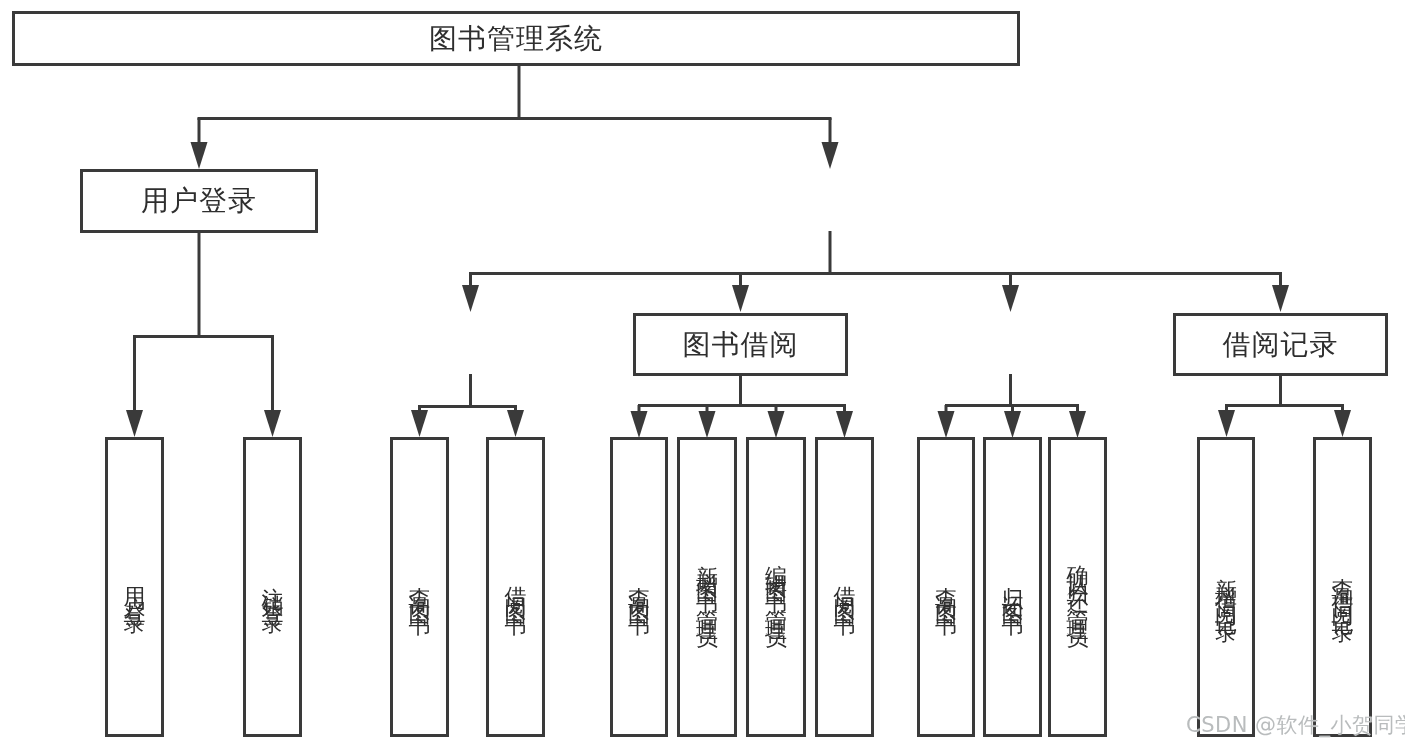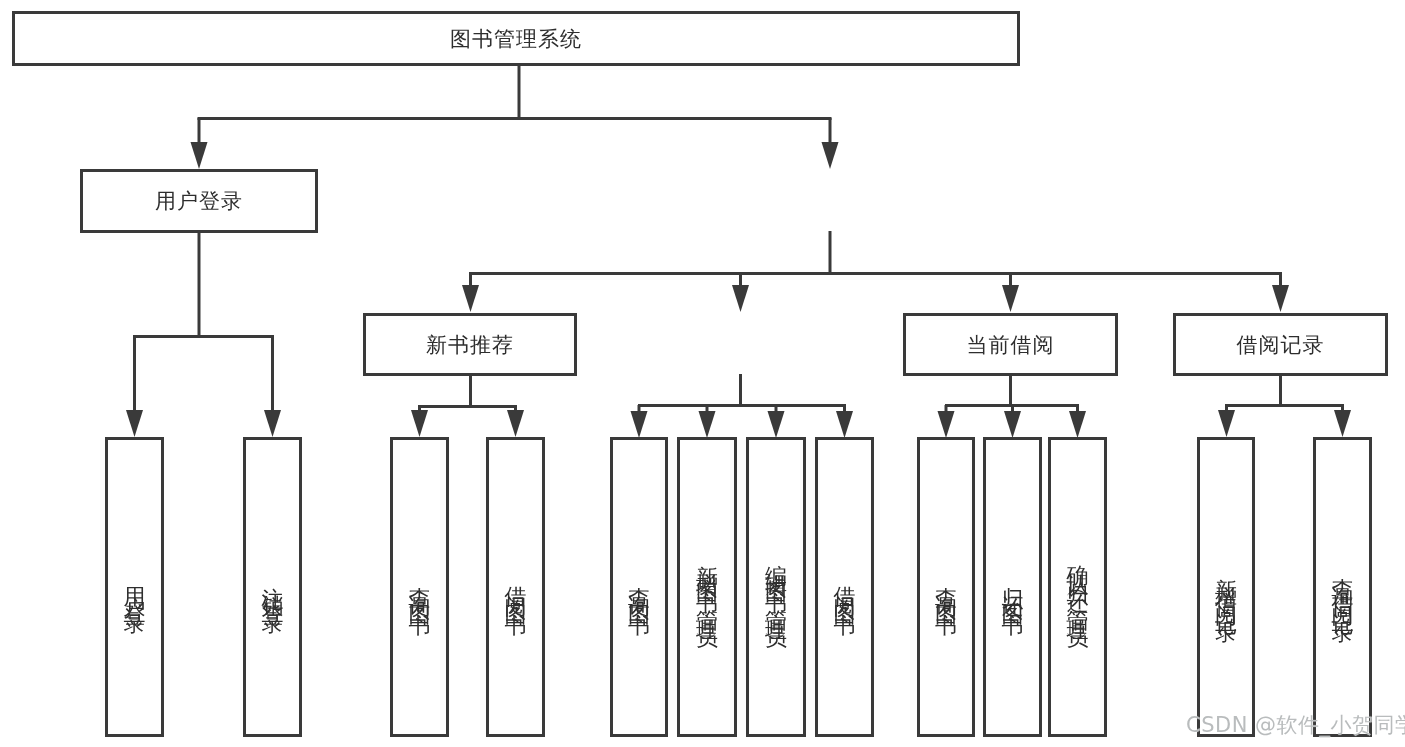--- a/index.html
+++ b/index.html
@@ -6,21 +6,21 @@
   #canvas{
     position:relative;width:1405px;height:747px;background:#ffffff;overflow:hidden;
     font-family:"DejaVu Sans","Liberation Sans",sans-serif;
   }
   #wires{position:absolute;left:0;top:0;z-index:1;}
   .box{
     position:absolute;box-sizing:border-box;background:#ffffff;
     border:3px solid #3a3a3a;color:#2e2e2e;z-index:2;
     display:flex;align-items:center;justify-content:center;text-align:center;
   }
-  .box.h span{font-size:21px;letter-spacing:1px;white-space:nowrap;}
+  .box.h span{font-size:28px;letter-spacing:1px;white-space:nowrap;}
   .box.leaf span{
     writing-mode:vertical-rl;text-orientation:mixed;
     font-size:22px;letter-spacing:9px;line-height:1;white-space:nowrap;
   }
   #watermark{
     position:absolute;left:1186px;top:711px;z-index:9;
     color:#b9bcbd;font-size:21px;letter-spacing:0.5px;white-space:nowrap;
     text-shadow:0 0 1px #ffffff;
   }
 </style>
@@ -85,25 +85,22 @@
     </svg>
 
   <div class="box h" style="left:12px;top:11px;width:1008px;height:55px">
     <span>图书管理系统</span>
   </div>
 
   <div class="box h" style="left:80px;top:169px;width:238px;height:64px">
     <span>用户登录</span>
   </div>
 
-  <div class="box h" style="left:363px;top:313px;width:214px;height:63px">
-    <span>新书推荐</span>
-  </div>
-  <div class="box h" style="left:903px;top:313px;width:215px;height:63px">
-    <span>当前借阅</span>
+  <div class="box h" style="left:633px;top:313px;width:215px;height:63px">
+    <span>图书借阅</span>
   </div>
   <div class="box h" style="left:1173px;top:313px;width:215px;height:63px">
     <span>借阅记录</span>
   </div>
 
   <div class="box leaf" style="left:105px;top:437px;width:59px;height:300px">
     <span>用户登录</span>
   </div>
   <div class="box leaf" style="left:243px;top:437px;width:59px;height:300px">
     <span>注销登录</span>

